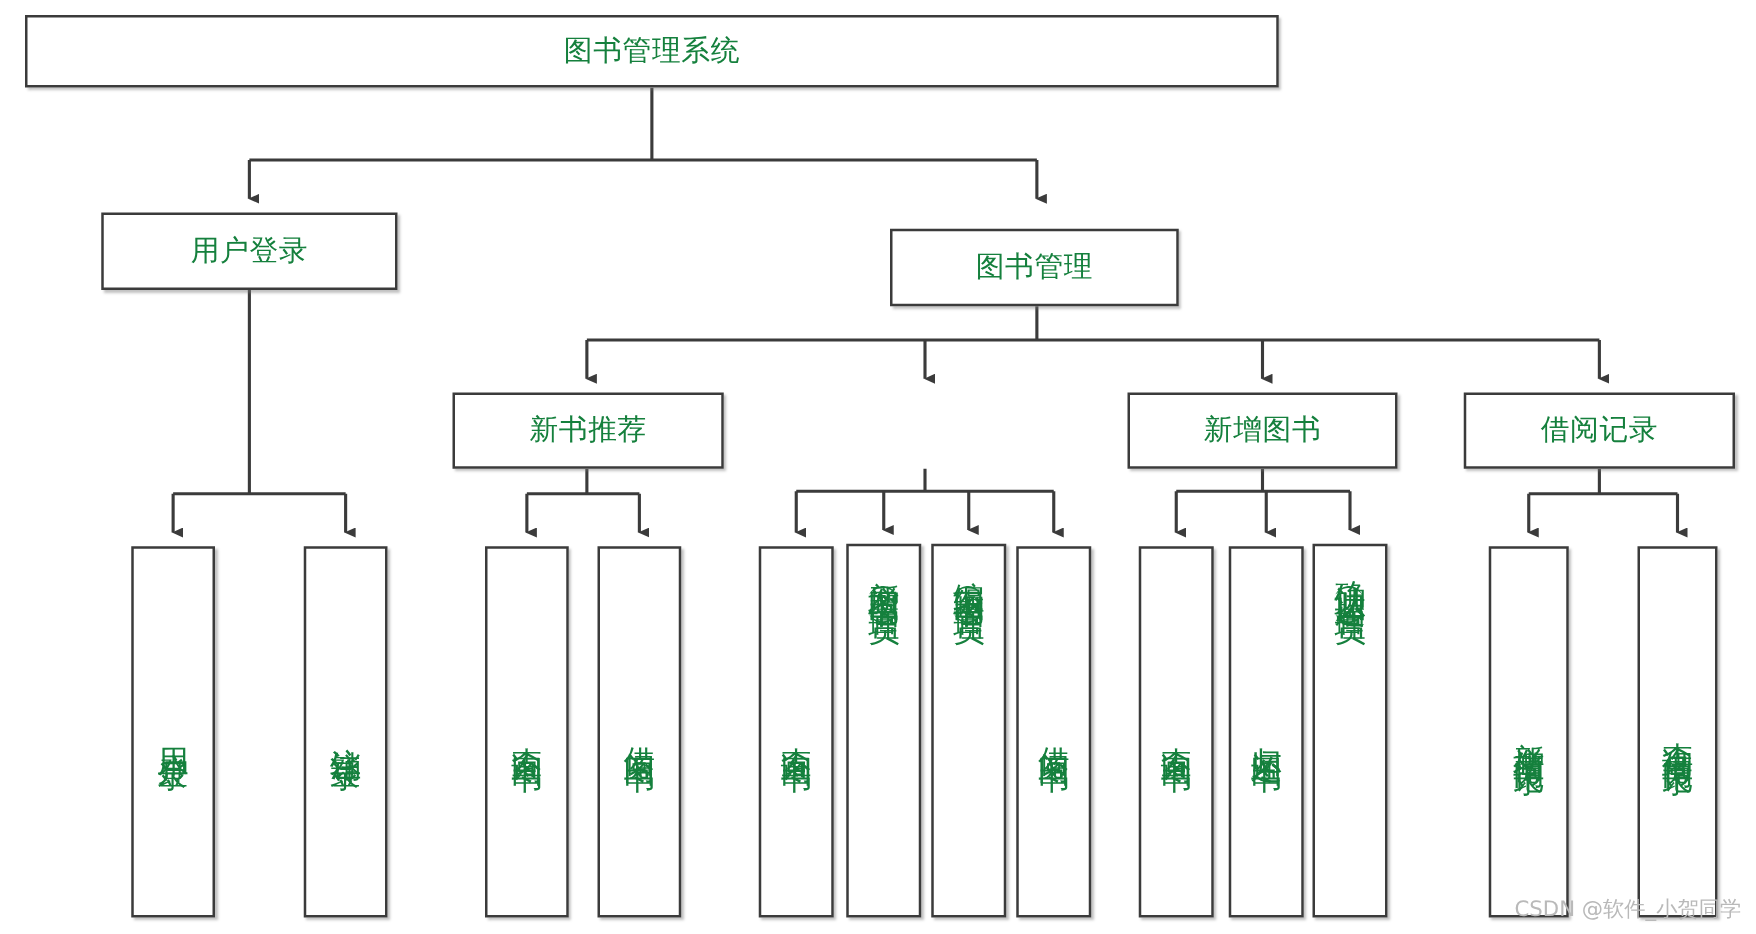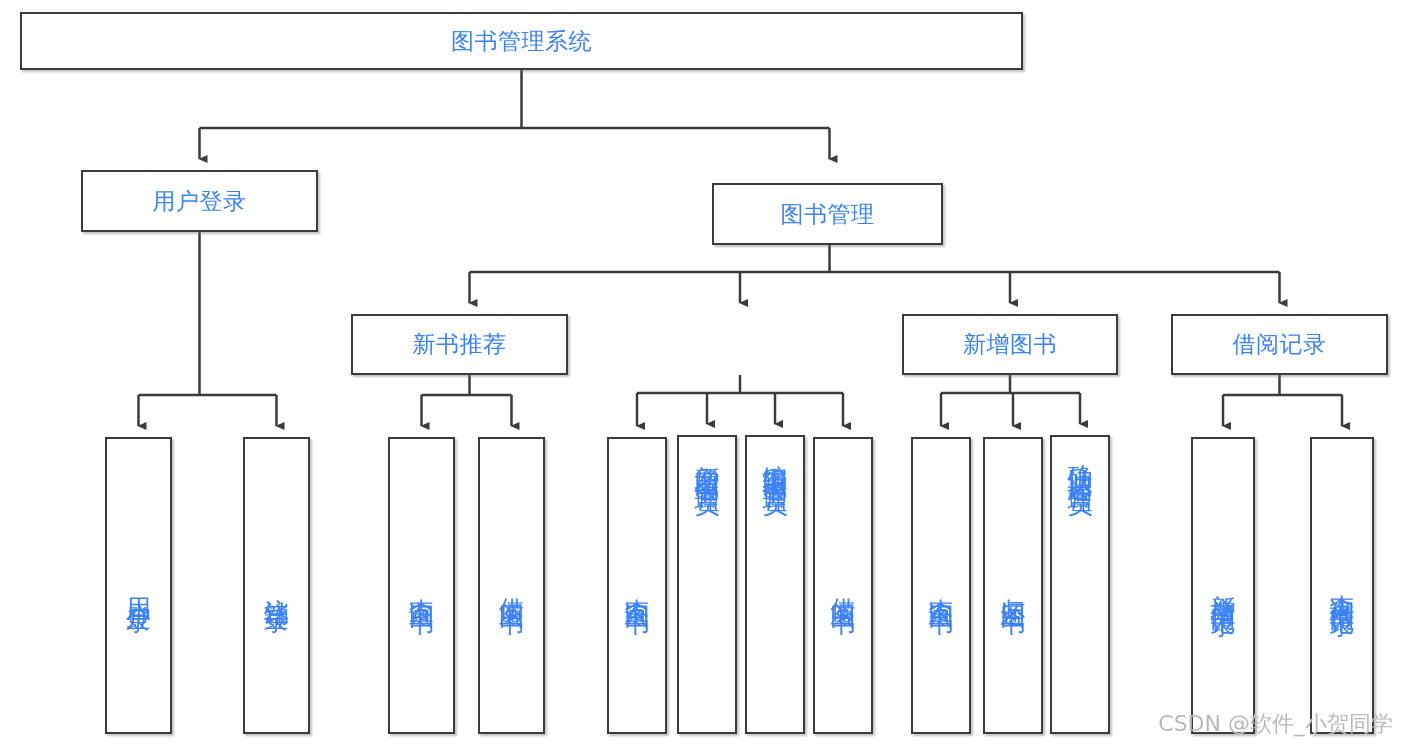--- a/index.html
+++ b/index.html
@@ -31,21 +31,21 @@
     box-sizing: border-box;
     background: #ffffff;
     border: 2px solid #3b3b3b;
     box-shadow: 2px 2px 2px rgba(120,120,120,0.45);
     display: flex;
     align-items: center;
     justify-content: center;
     z-index: 2;
   }
   .node .node-label {
-    color: #3b82f6;
+    color: #15803d;
     text-align: center;
     line-height: 1.25;
     letter-spacing: 0.5px;
   }
   .node.horizontal .node-label {
     font-size: 23px;
   }
   .node.vertical {
     align-items: flex-start;
     justify-content: center;
@@ -61,21 +61,21 @@
     padding: 4px 0;
   }
   .node.vertical.center-text {
     align-items: center;
     padding-top: 0;
   }
   .watermark {
     position: absolute;
     right: 12px;
     bottom: 8px;
-    font-size: 22px;
+    font-size: 17px;
     color: #b9b9b9;
     z-index: 5;
     white-space: nowrap;
     font-family: "DejaVu Sans", "Liberation Sans", sans-serif;
   }
 </style>
 </head>
 <body>
 
 <div id="diagram-root">
@@ -127,21 +127,21 @@
       <span class="node-label">图书管理系统</span>
     </div>
 
   <div class="node horizontal" style="left:81px;  top:170px; width:237px;  height:62px;">
       <span class="node-label">用户登录</span>
     </div>
   <div class="node horizontal" style="left:712px; top:183px; width:231px;  height:62px;">
       <span class="node-label">图书管理</span>
     </div>
 
-  <div class="node horizontal" style="left:351px;  top:314px; width:217px; height:61px;">
+  <div class="node horizontal" style="left:362px;  top:314px; width:217px; height:61px;">
       <span class="node-label">新书推荐</span>
     </div>
   <div class="node horizontal" style="left:902px;  top:314px; width:216px; height:61px;">
       <span class="node-label">新增图书</span>
     </div>
   <div class="node horizontal" style="left:1171px; top:314px; width:217px; height:61px;">
       <span class="node-label">借阅记录</span>
     </div>
 
   <div class="node vertical center-text" style="left:105px; top:437px; width:67px; height:297px;">

